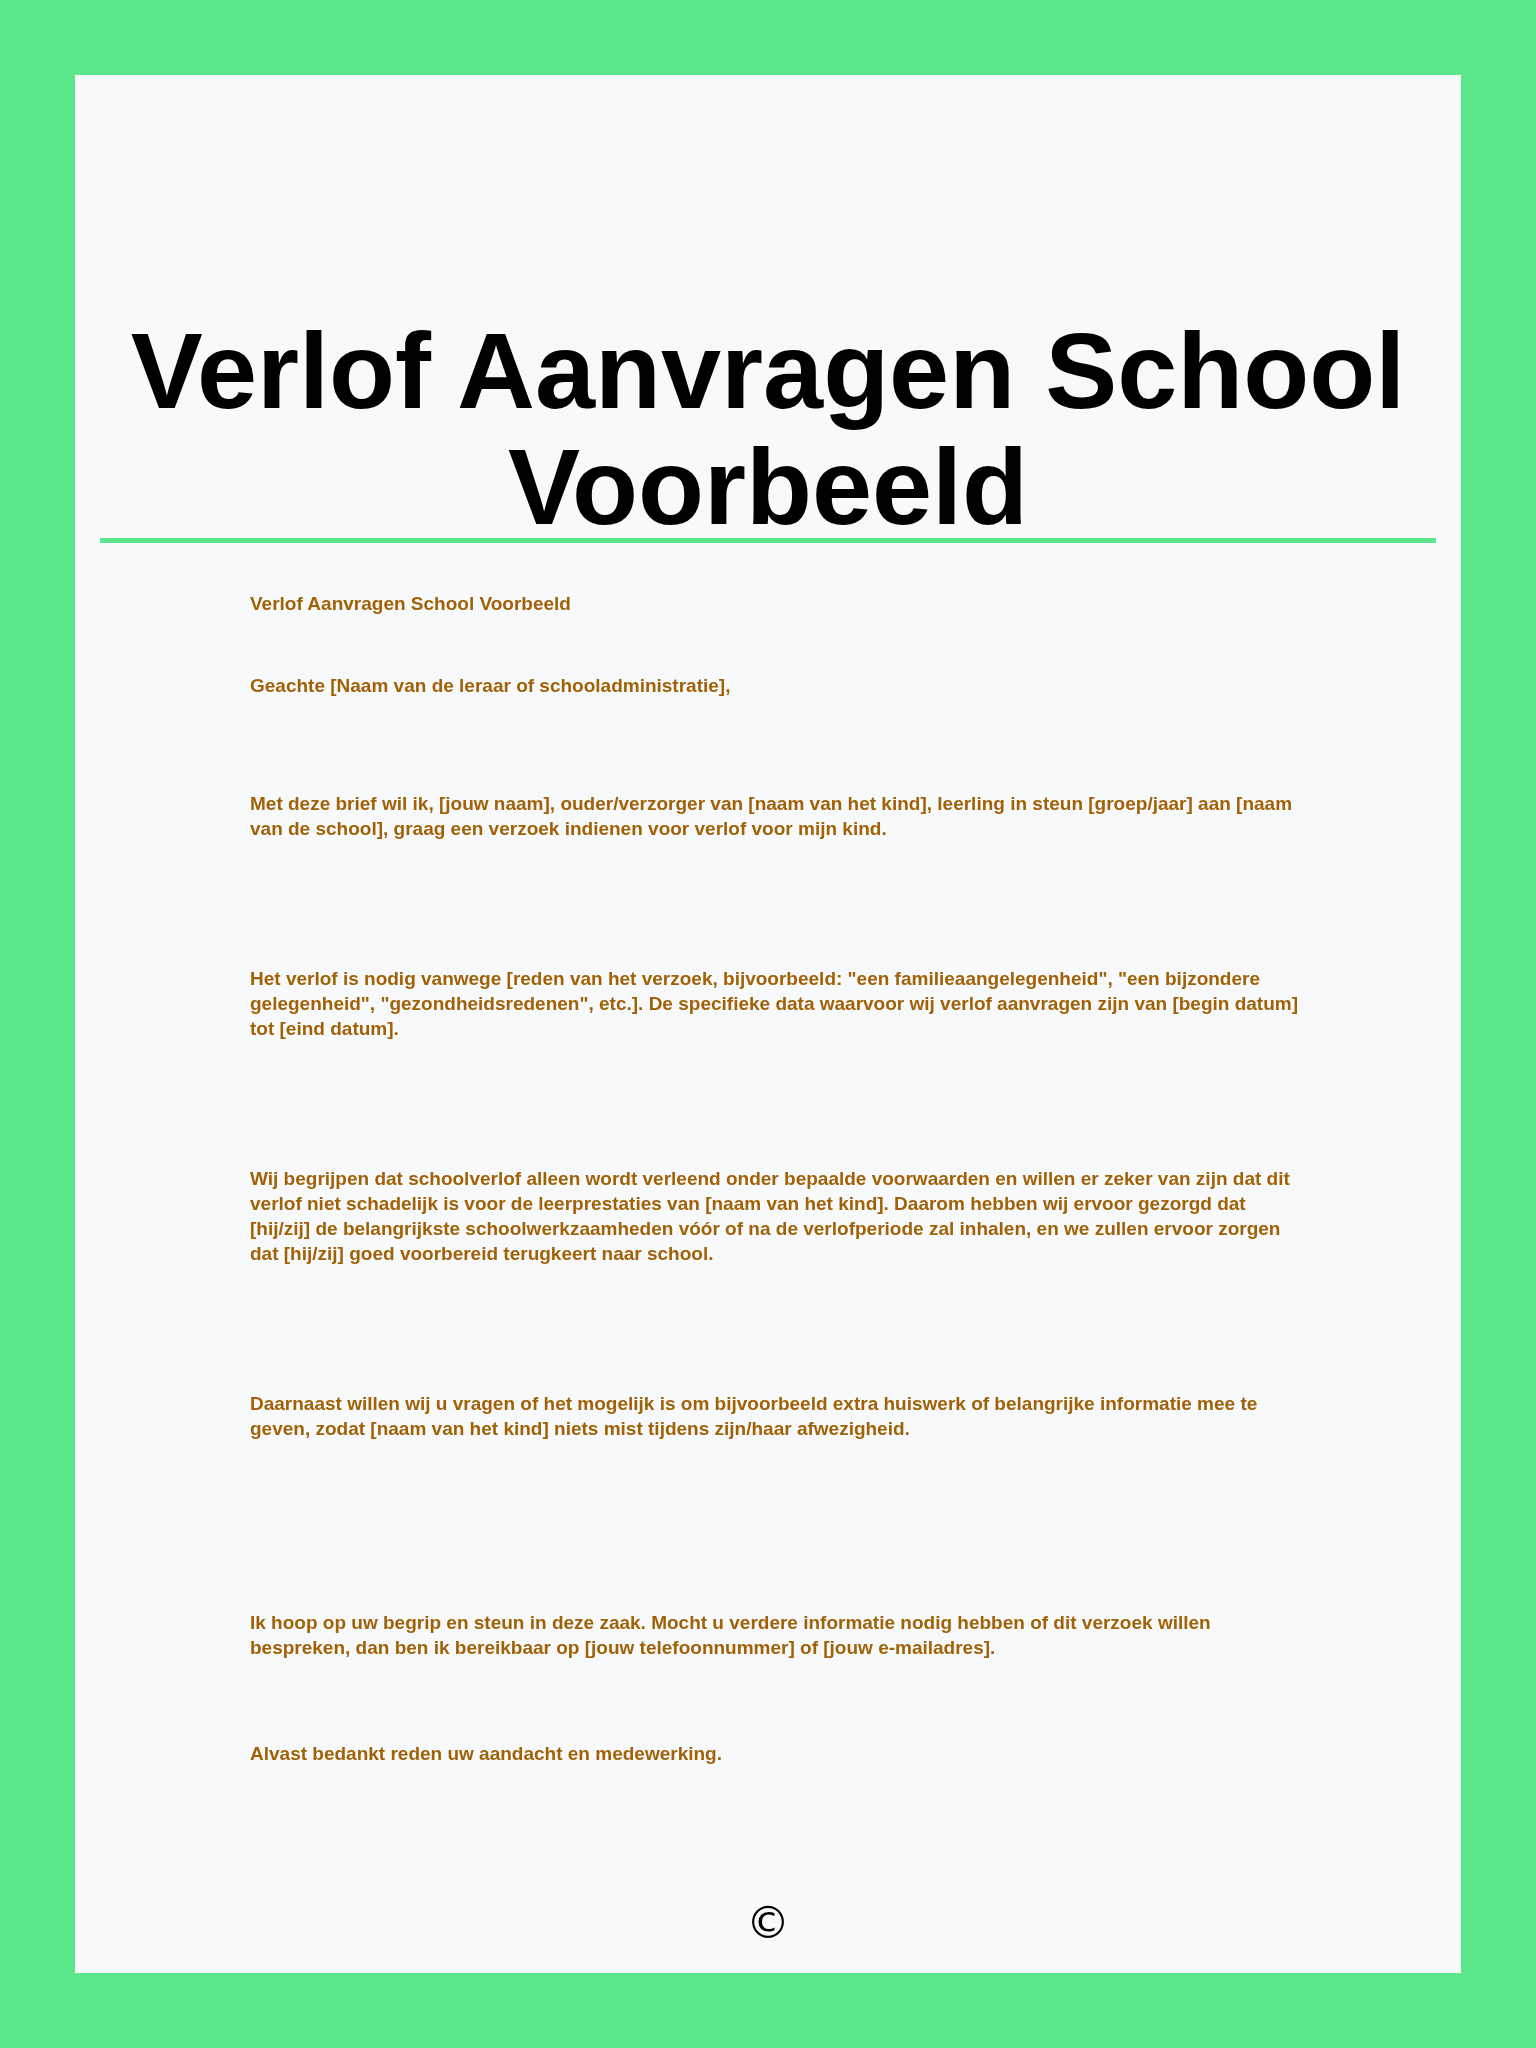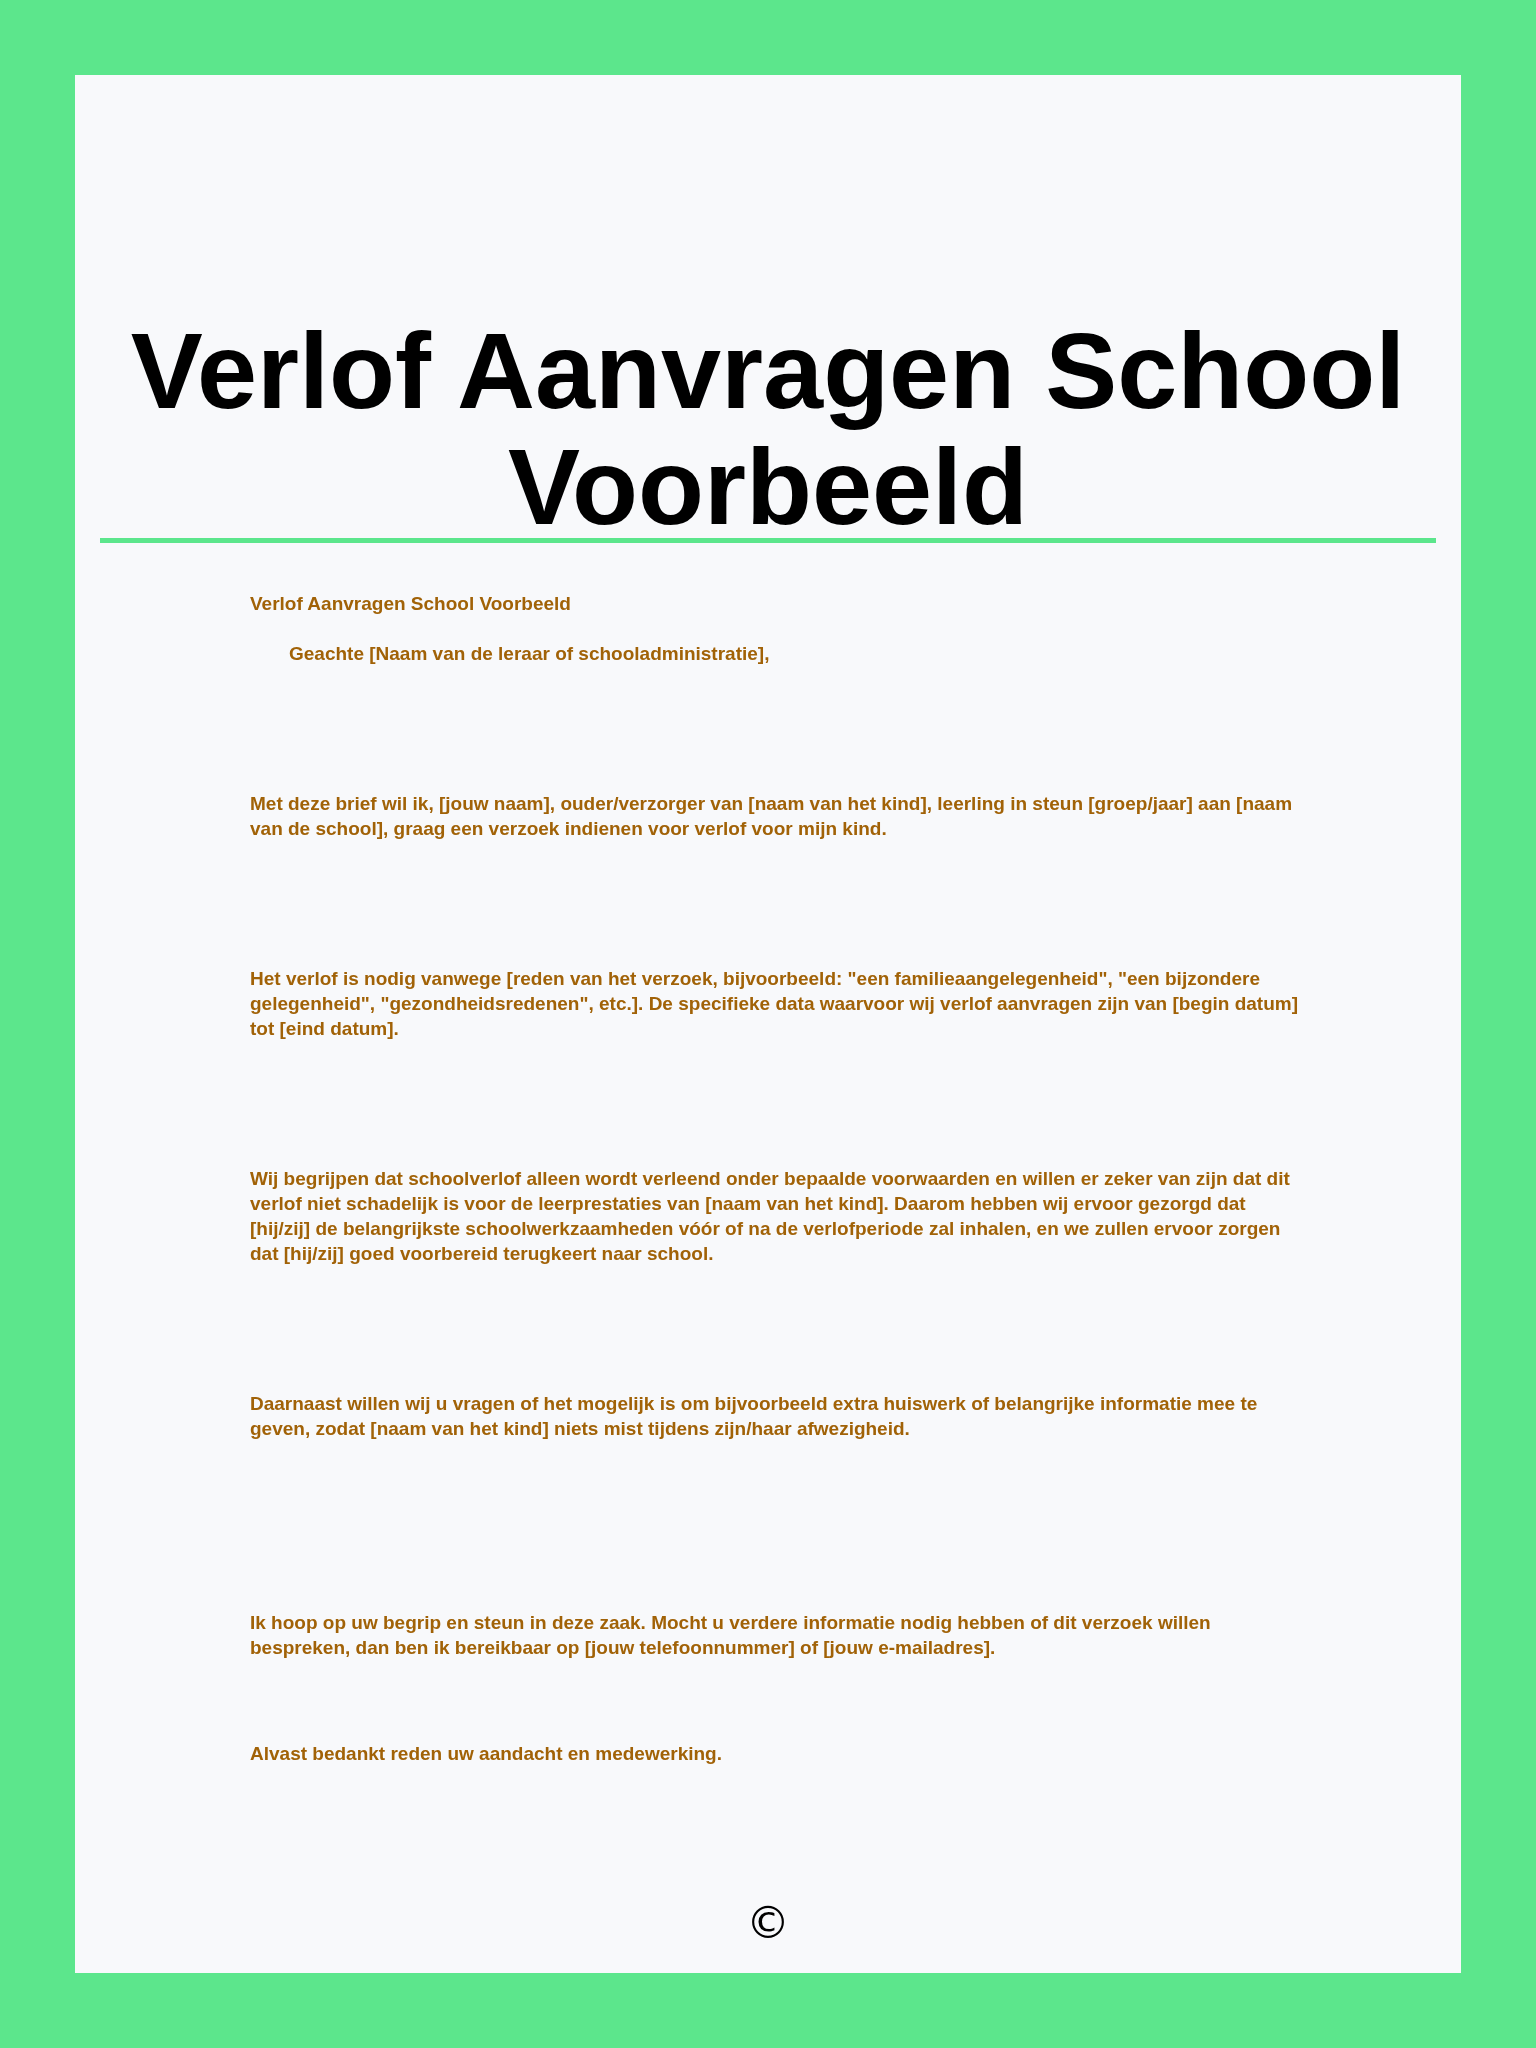--- a/index.html
+++ b/index.html
@@ -83,21 +83,21 @@
 
   <h1 class="title">
     <span class="title-line">Verlof Aanvragen School</span>
     <span class="title-line">Voorbeeld</span>
   </h1>
 
   <div class="separator"></div>
 
   <div class="content">
     <p class="para" style="top:516px;">Verlof Aanvragen School Voorbeeld</p>
-    <p class="para" style="top:566px;margin-left:39px;">Geachte [Naam van de leraar of schooladministratie],</p>
+    <p class="para" style="top:598px;">Geachte [Naam van de leraar of schooladministratie],</p>
     <p class="para" style="top:716px;">Met deze brief wil ik, [jouw naam], ouder/verzorger van [naam van het kind], leerling in steun [groep/jaar] aan [naam van de school], graag een verzoek indienen voor verlof voor mijn kind.</p>
     <p class="para" style="top:891px;">Het verlof is nodig vanwege [reden van het verzoek, bijvoorbeeld: "een familieaangelegenheid", "een bijzondere gelegenheid", "gezondheidsredenen", etc.]. De specifieke data waarvoor wij verlof aanvragen zijn van [begin datum] tot [eind datum].</p>
     <p class="para" style="top:1091px;">Wij begrijpen dat schoolverlof alleen wordt verleend onder bepaalde voorwaarden en willen er zeker van zijn dat dit verlof niet schadelijk is voor de leerprestaties van [naam van het kind]. Daarom hebben wij ervoor gezorgd dat [hij/zij] de belangrijkste schoolwerkzaamheden vóór of na de verlofperiode zal inhalen, en we zullen ervoor zorgen dat [hij/zij] goed voorbereid terugkeert naar school.</p>
     <p class="para" style="top:1316px;">Daarnaast willen wij u vragen of het mogelijk is om bijvoorbeeld extra huiswerk of belangrijke informatie mee te geven, zodat [naam van het kind] niets mist tijdens zijn/haar afwezigheid.</p>
     <p class="para" style="top:1491px;margin-top:44px;">Ik hoop op uw begrip en steun in deze zaak. Mocht u verdere informatie nodig hebben of dit verzoek willen bespreken, dan ben ik bereikbaar op [jouw telefoonnummer] of [jouw e-mailadres].</p>
     <p class="para" style="top:1666px;">Alvast bedankt reden uw aandacht en medewerking.</p>
   </div>
 
   <div class="copyright">©</div>
 

